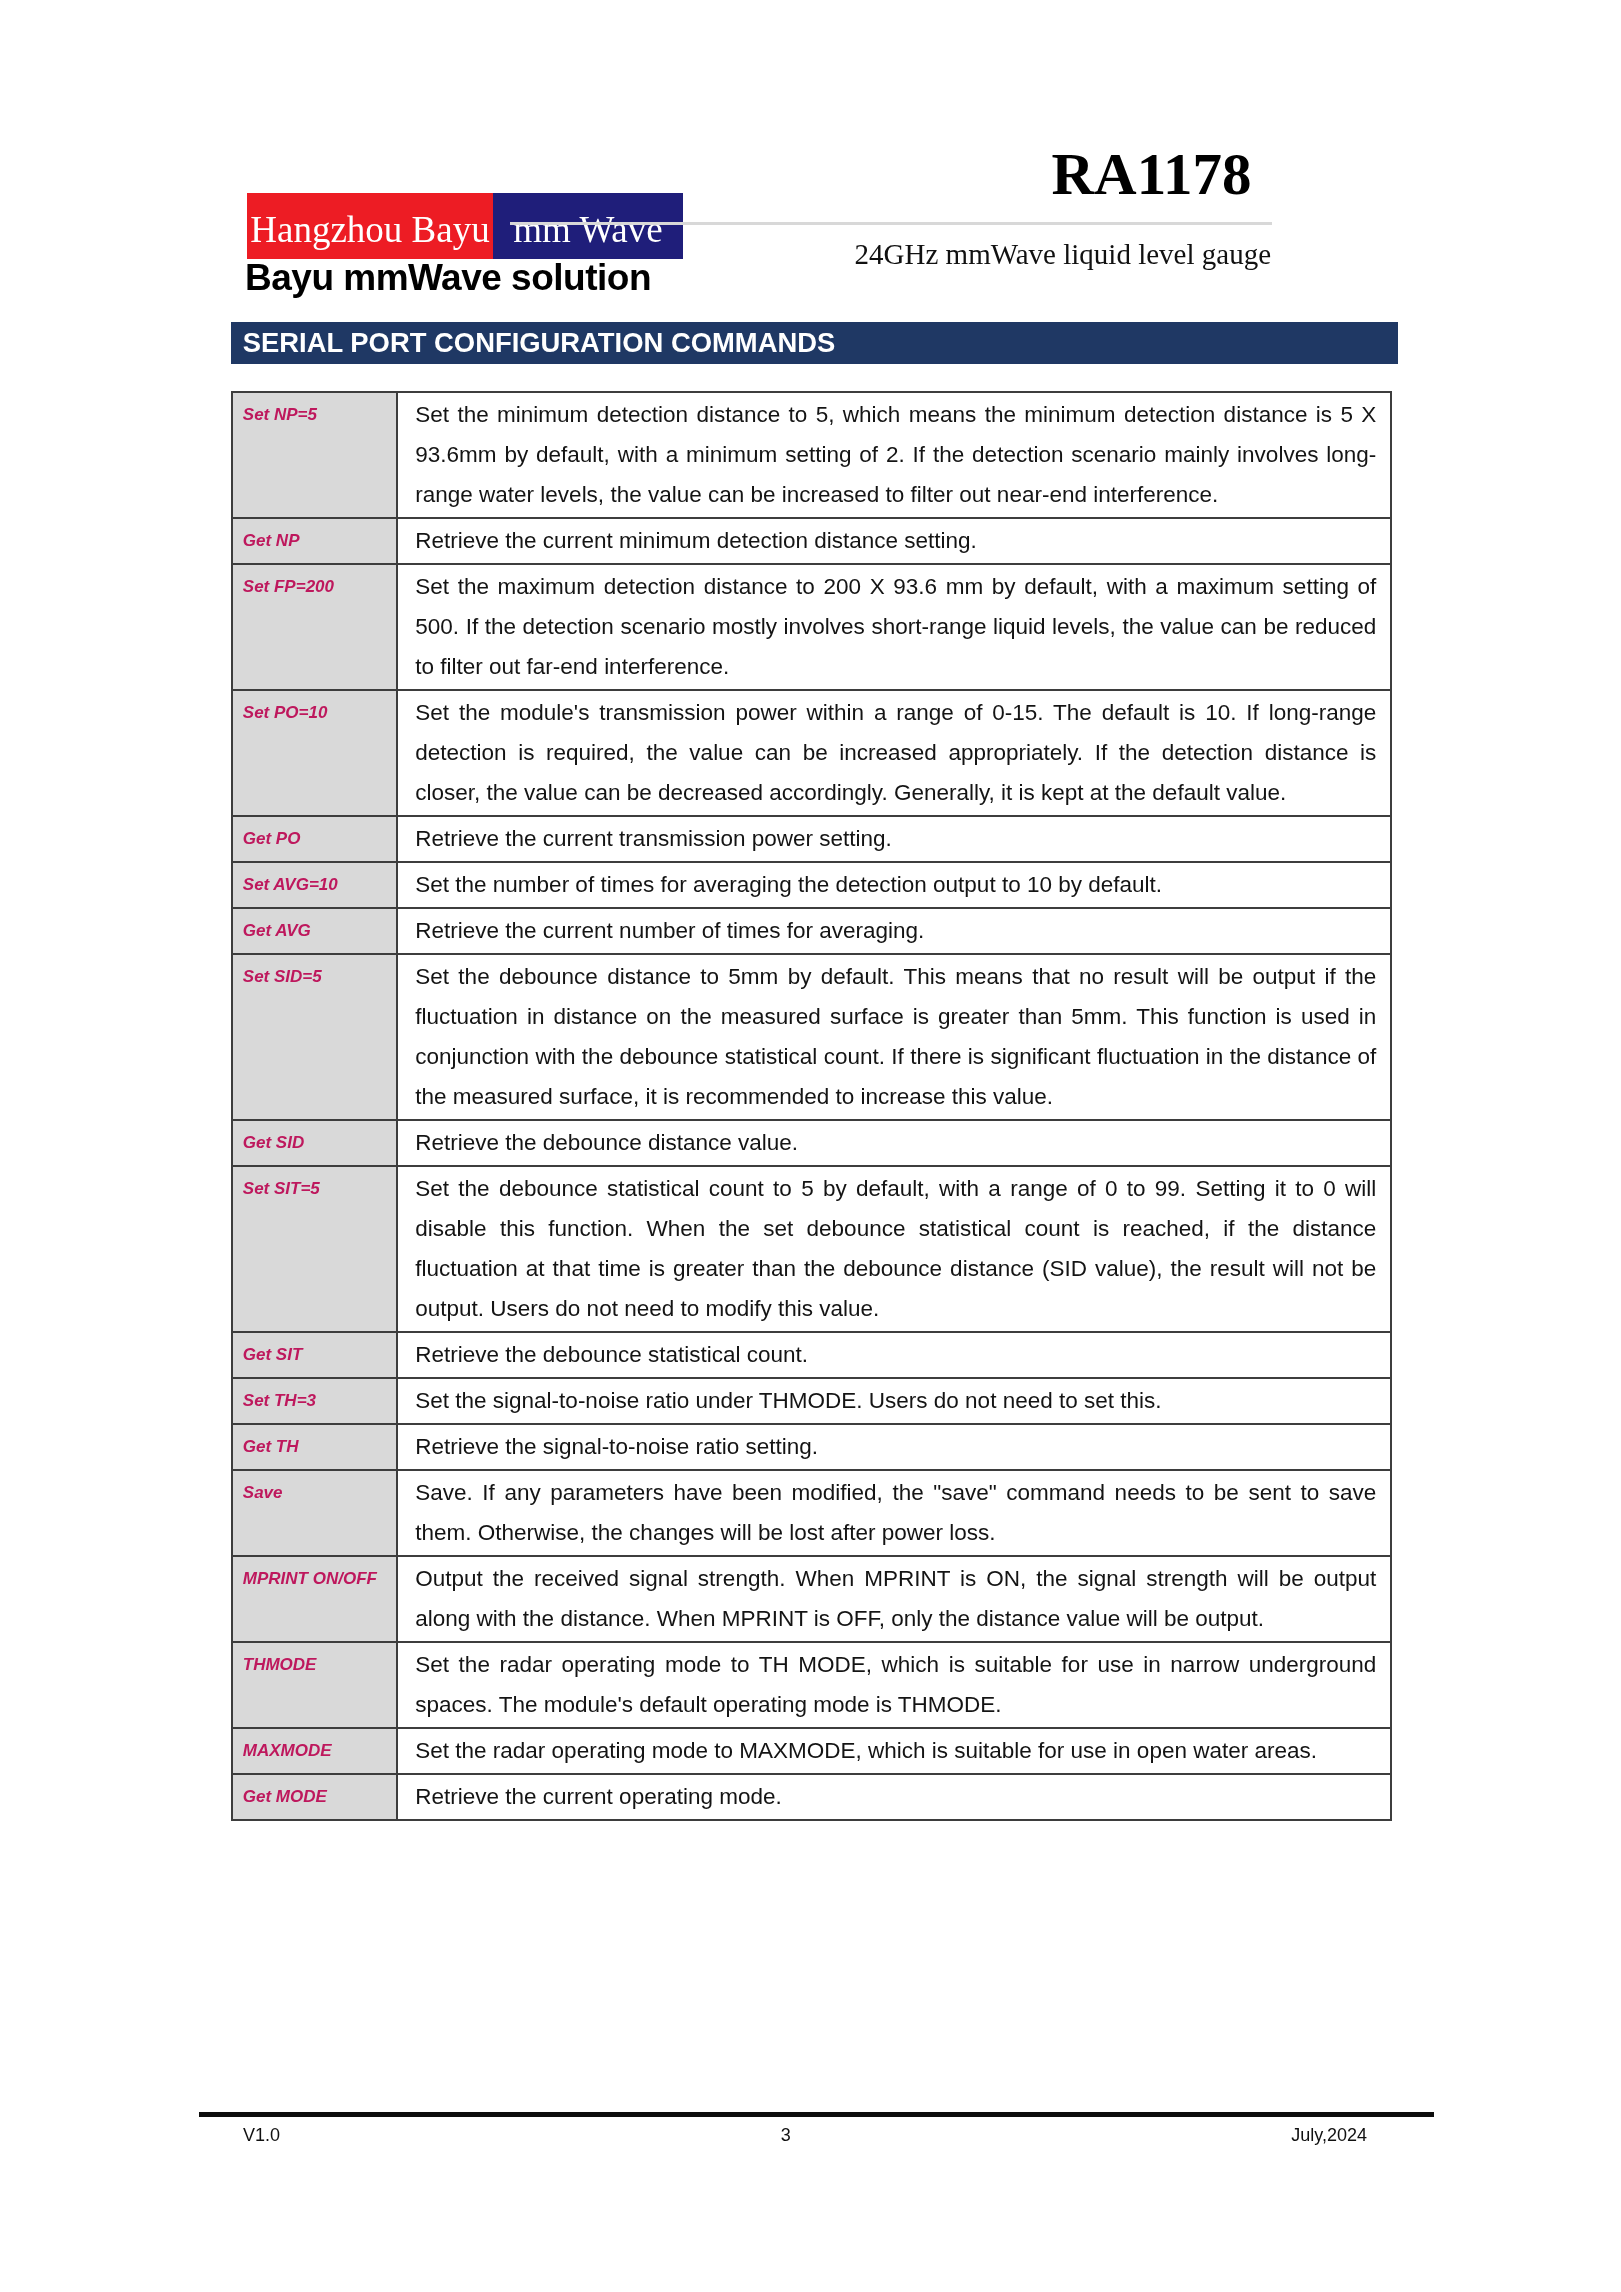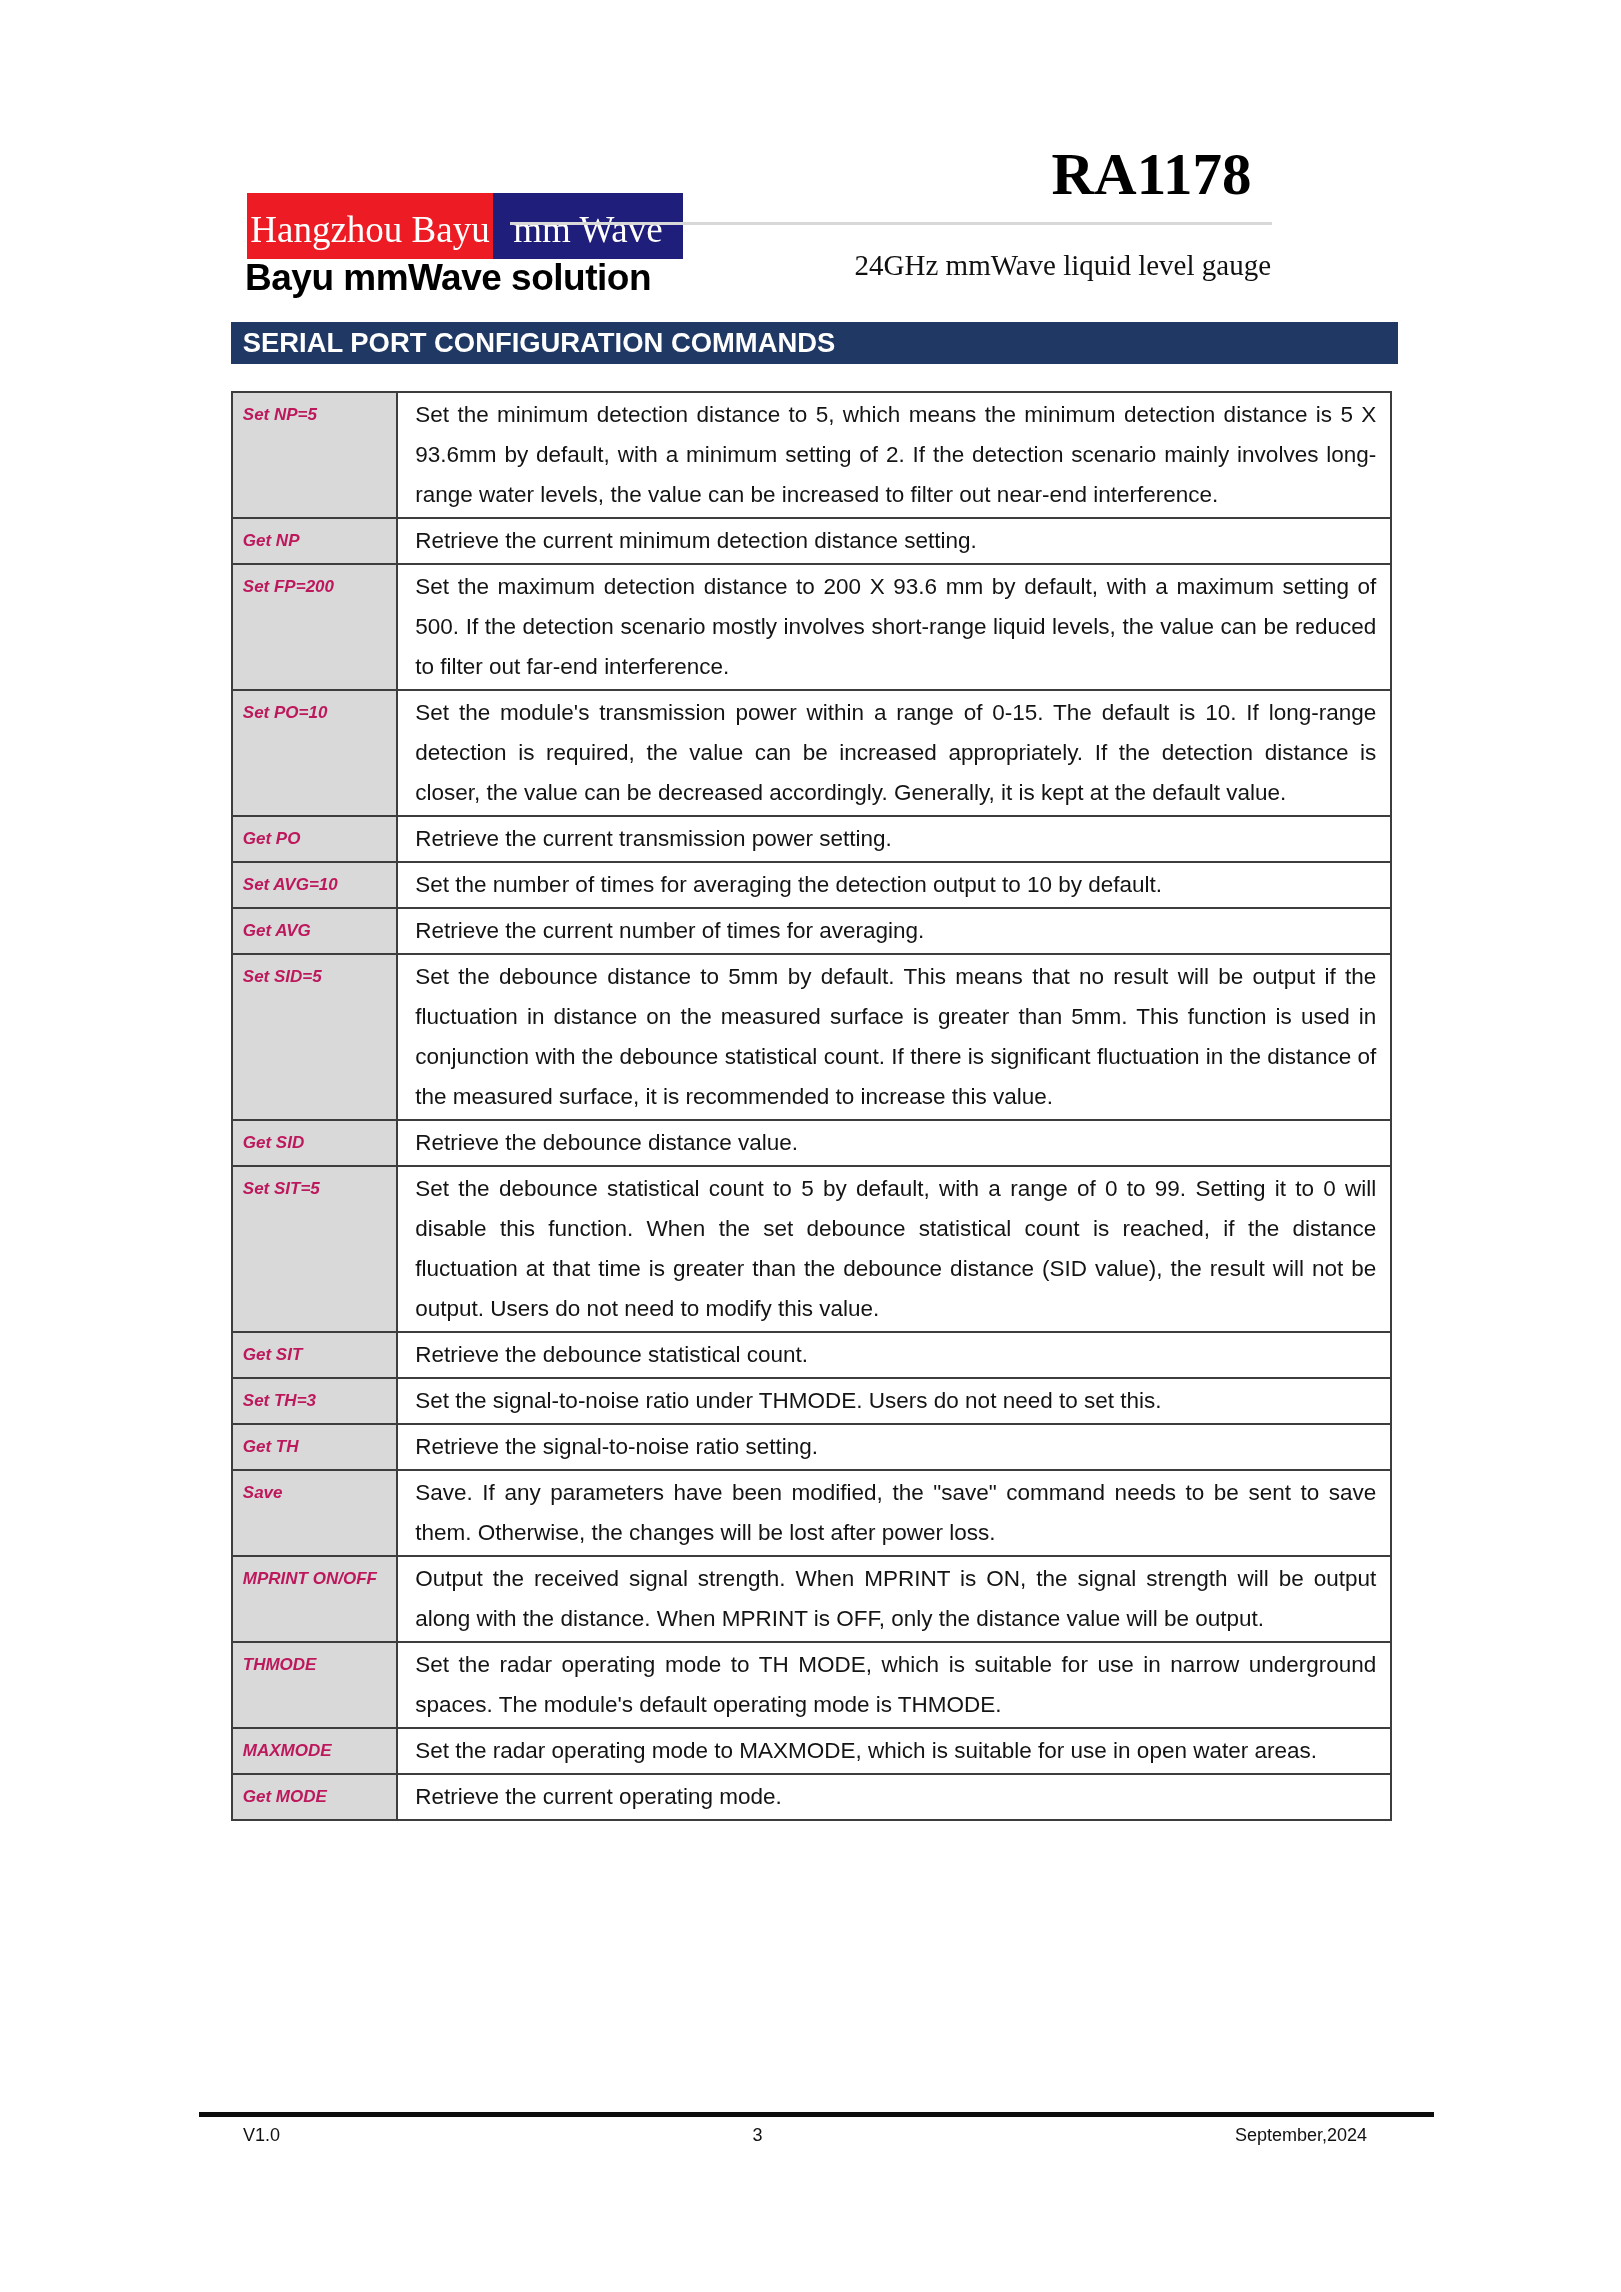--- a/index.html
+++ b/index.html
@@ -19,21 +19,21 @@
 
   .tagline { position:absolute; left:245px; top:257px; font-size:37px; font-weight:700;
              color:#000000; letter-spacing:-0.5px; }
 
   .product-name { position:absolute; left:980px; top:140px; width:343px; text-align:center;
                   font-family:"Liberation Serif", serif; font-weight:700; font-size:59px;
                   color:#000000; }
   .header-rule { position:absolute; left:510px; top:222px; width:762px; height:2.9px;
                  background:#d8d8d8; }
   .product-subtitle { position:absolute; left:686px; top:238px; width:585px; text-align:right;
-                      font-family:"Liberation Serif", serif; font-size:29px; color:#111111;margin-top:11px; }
+                      font-family:"Liberation Serif", serif; font-size:29px; color:#111111; }
 
   
   .section-banner { position:absolute; left:231px; top:322px; width:1167px; height:42px;
                     background:#1F3864; color:#ffffff; display:flex; align-items:center;
                     box-sizing:border-box; padding-left:11.8px; font-size:27.4px; font-weight:700; }
 
   
   .cmd-table { position:absolute; left:231px; top:391px; width:1161px;
                border-collapse:collapse; table-layout:fixed; }
   .cmd-table td { border:2px solid #3d3d3d; vertical-align:top; }
@@ -161,17 +161,17 @@
       <td class="cmd-cell">Get MODE</td>
       <td class="desc-cell">Retrieve the current operating mode.</td>
     </tr>
   </tbody>
   </table>
 
   <div class="footer-rule"></div>
   <div class="footer-row">
     <span class="f-left">V1.0</span>
     <span class="f-mid">3</span>
-    <span class="f-right">September,2024</span>
+    <span class="f-right">July,2024</span>
   </div>
 
 </div>
 
 
 </body></html>

